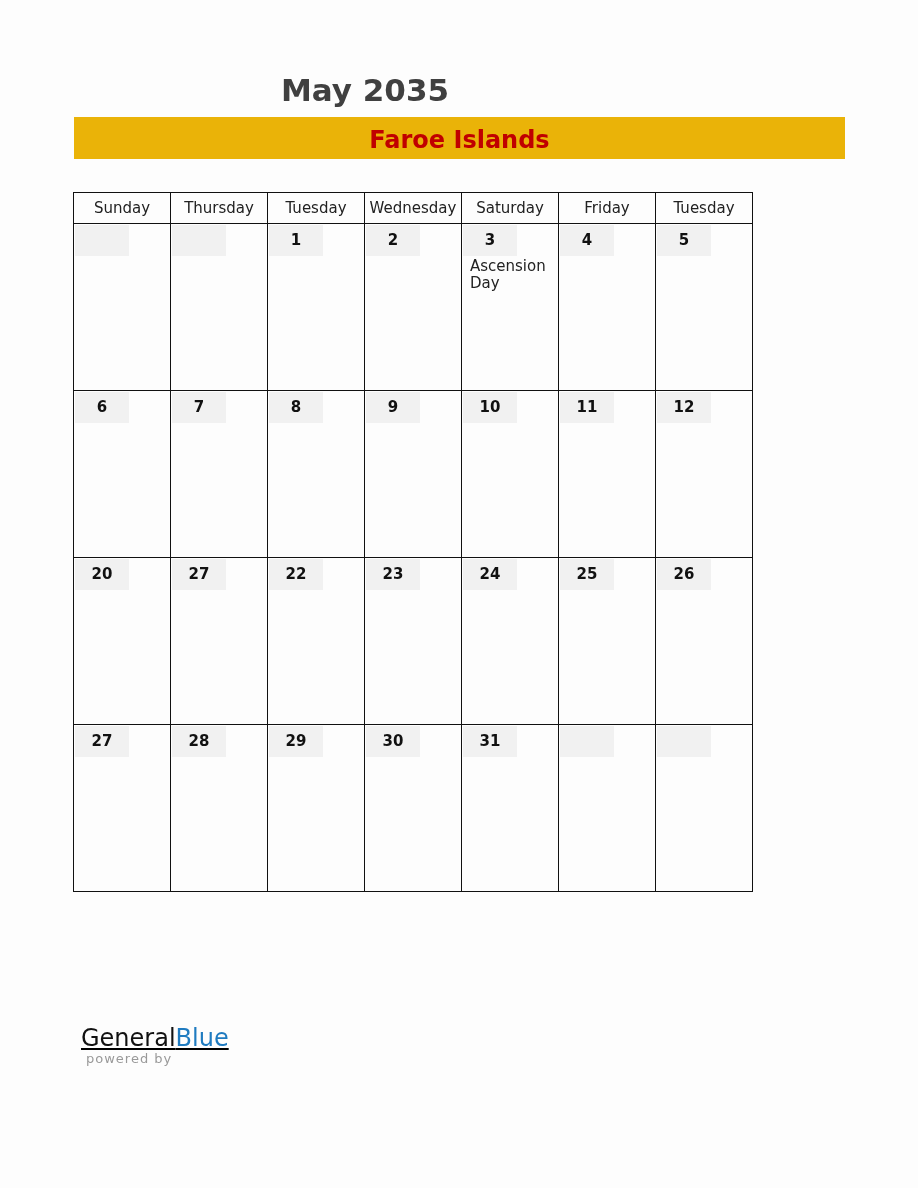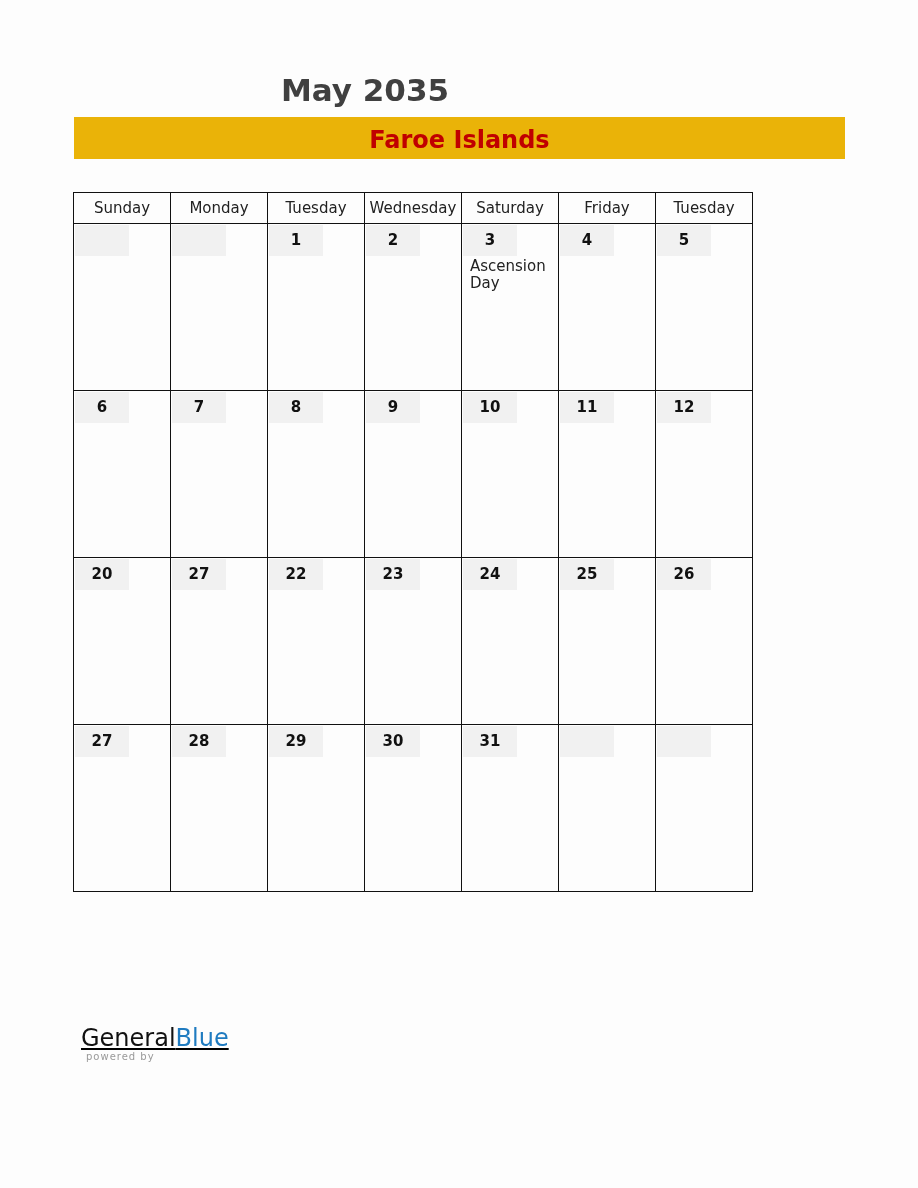--- a/index.html
+++ b/index.html
@@ -6,38 +6,38 @@
   body { width:918px; height:1188px; position:relative; font-family:"DejaVu Sans", sans-serif; }
   .title { position:absolute; left:0; width:730px; top:72px; text-align:center; font-size:31px; font-weight:bold; color:#404040; }
   .country-bar { position:absolute; left:74px; top:117px; width:771px; height:42px; background:#eab308; }
   .country { width:100%; text-align:center; line-height:46px; font-size:24px; font-weight:bold; color:#c00000; }
   table.cal { position:absolute; left:73px; top:176px; width:680px; border-collapse:collapse; table-layout:fixed;margin-top:16px; }
   table.cal th, table.cal td { border:1.5px solid #111; padding:0; }
   table.cal th { height:30px; font-weight:normal; font-size:15px; color:#222; text-align:center; }
   table.cal td { height:166px; vertical-align:top; }
   .daynum { display:block; width:54px; height:31px; margin-left:1px; margin-top:1px; background:#f1f1f1; font-weight:bold; font-size:15px; color:#111; text-align:center; line-height:31px; }
   .event { display:block; font-size:15px; color:#222; margin:2px 0 0 8px; line-height:17px; }
-  .footer-pb { position:absolute; left:86px; top:1051px; font-size:10px; color:#999; letter-spacing:1px; }
+  .footer-pb { position:absolute; left:86px; top:1051px; font-size:13px; color:#999; letter-spacing:1px; }
   .footer-brand { position:absolute; left:81px; top:1024px; font-size:24px;text-decoration:underline; }
   .brand-a { color:#111; }
   .brand-b { color:#1f7bc0; }
 </style>
 </head>
 <body>
 
 <div class="title">May 2035</div>
 <div class="country-bar">
   <div class="country">Faroe Islands</div>
 </div>
 
 <table class="cal">
   <thead>
     <tr id="hdr">
         <th>Sunday</th>
-        <th>Monday</th>
+        <th>Thursday</th>
         <th>Tuesday</th>
         <th>Wednesday</th>
         <th>Saturday</th>
         <th>Friday</th>
         <th>Tuesday</th>
       </tr>
   </thead>
   <tbody id="cal-body">
       <tr>
         <td>

